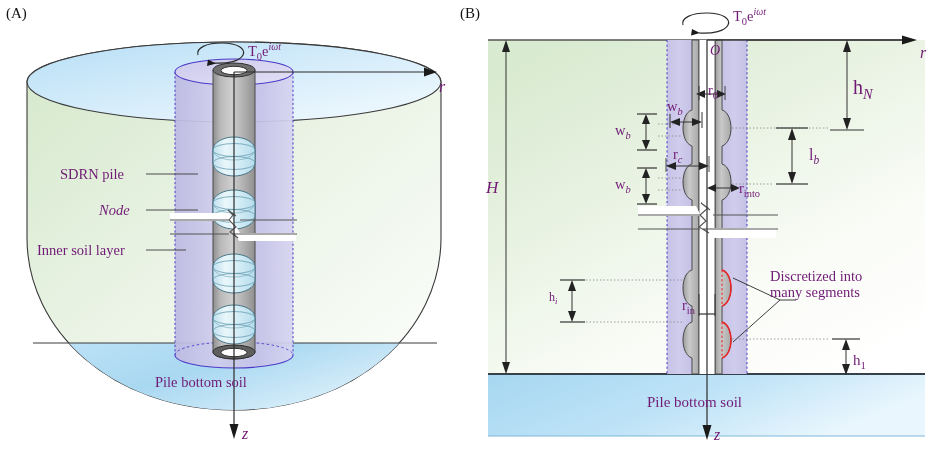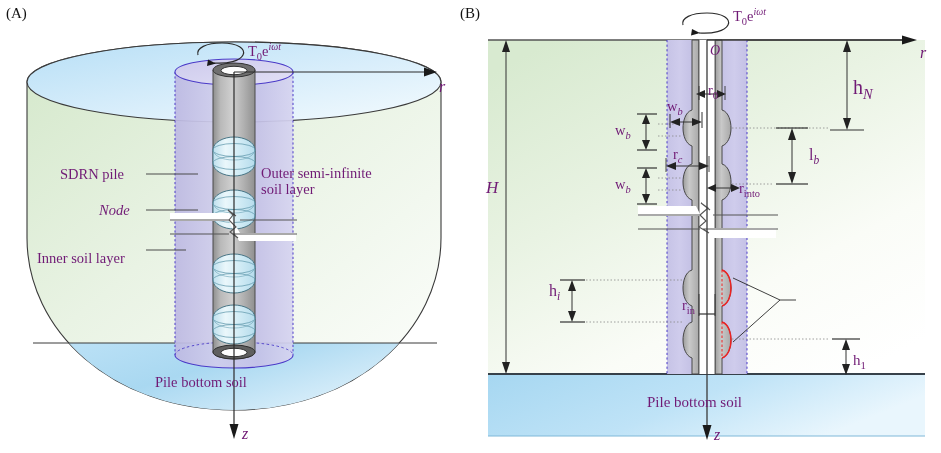--- a/index.html
+++ b/index.html
@@ -161,25 +161,21 @@
 
   <div class="txt" style="left:248px;top:41px;">
     <span class="it">T</span><sub class="mono-sub">0</sub><span>e</span><sup style="font-size:0.68em;font-style:italic;">iωt</sup>
   </div>
 
   <div class="txt it" style="left:439px;top:78px;font-size:16px;">r</div>
   <div class="txt it" style="left:242px;top:425px;font-size:16px;">z</div>
 
   <div class="txt" style="left:60px;top:166px;">SDRN pile</div>
   <div class="txt" style="left:99px;top:202px;font-style:italic;">Node</div>
-  <div class="txt" style="left:37px;top:242px;margin-top:8px;">Inner soil layer</div>
-  <div class="txt" style="left:261px;top:165px;">
-    <div>Outer semi-infinite</div>
-    <div>soil layer</div>
-  </div>
+  <div class="txt" style="left:37px;top:242px;">Inner soil layer</div>
   <div class="txt" style="left:155px;top:374px;">Pile bottom soil</div>
 </div>
 
 <div class="panel" id="panelB">
 
   <svg width="471" height="453" viewBox="0 0 471 453">
     <defs>
       <linearGradient id="gSoilB" x1="0.15" y1="0" x2="0.85" y2="1">
         <stop offset="0%" stop-color="#d8ead0"></stop>
         <stop offset="38%" stop-color="#e9f3e3"></stop>
@@ -418,23 +414,27 @@
   <div class="txt it" style="left:16px;top:178px;font-size:17px;">H</div>
 
   <div class="txt" style="left:383px;top:76px;font-size:20px;">
     <span class="it">h</span><sub class="mono-sub" style="font-style:italic;">N</sub>
   </div>
 
   <div class="txt" style="left:330px;top:146px;font-size:16px;margin-left:9px;">
     <span class="it">l</span><sub class="mono-sub" style="font-style:italic;">b</sub>
   </div>
 
-  <div class="txt" style="left:79px;top:282px;font-size:16px;">
+  <div class="txt" style="left:79px;top:291px;font-size:12px;">
     <span class="it">h</span><sub class="mono-sub" style="font-style:italic;">i</sub>
   </div>
 
   <div class="txt" style="left:383px;top:352px;font-size:15px;">
     <span class="it">h</span><sub class="mono-sub">1</sub>
   </div>
 
+  <div class="txt" style="left:300px;top:268px;">
+    <div>Discretized into</div>
+    <div>many segments</div>
+  </div>
 
   <div class="txt" style="left:177px;top:394px;font-size:15px;">Pile bottom soil</div>
 </div>
 
 </body></html>

